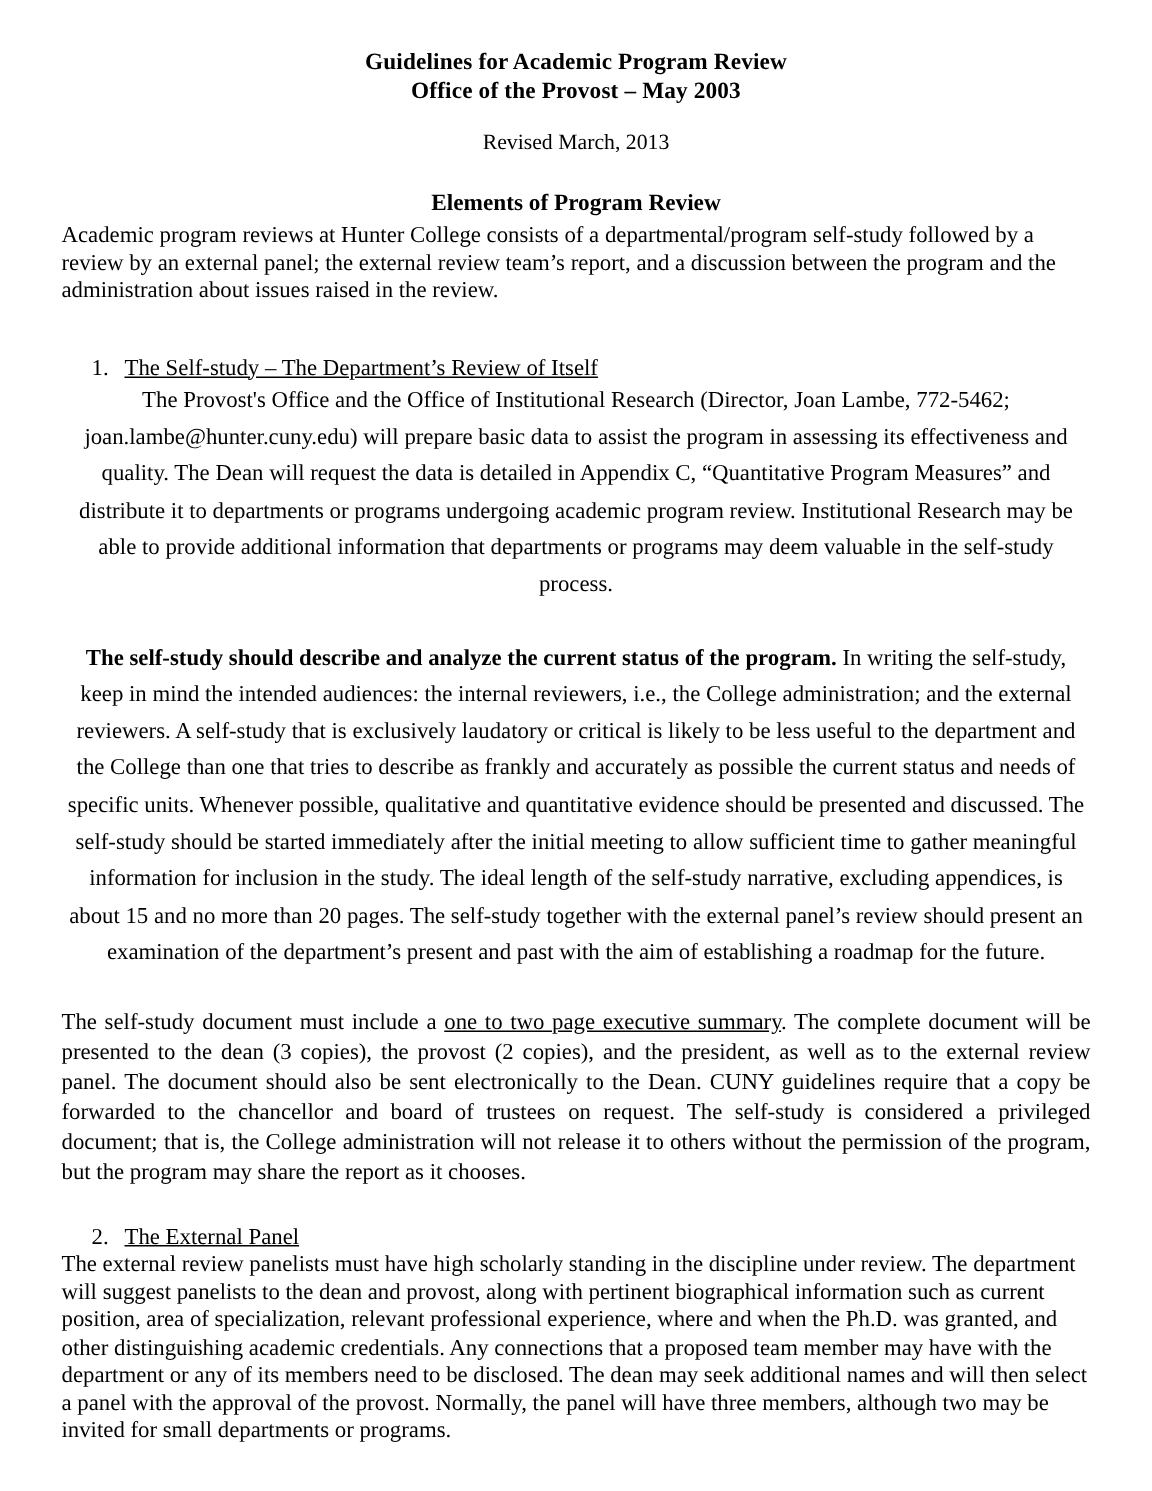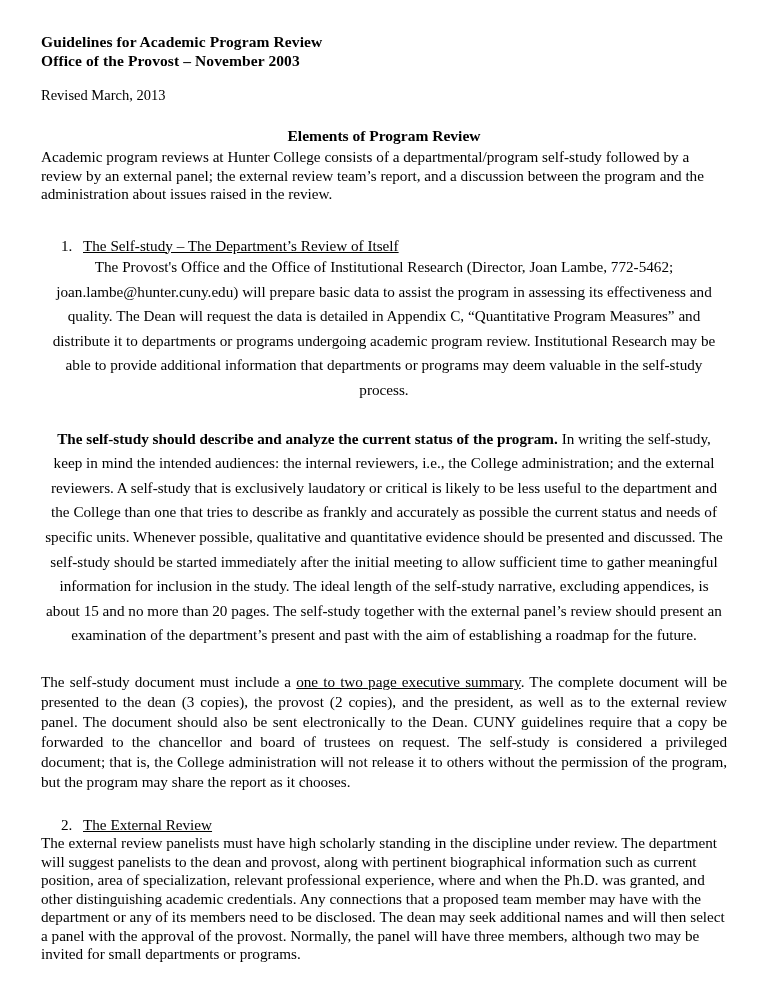--- a/index.html
+++ b/index.html
@@ -15,21 +15,21 @@
     overflow: hidden;
   }
   .page {
     width: 768px;
     height: 994px;
     box-sizing: border-box;
     padding: 32px 41px 0 41px;
     position: relative;
   }
   .doc-title-block {
-    text-align: left;
+    text-align: center;
   }
   .title-line {
     font-size: 15.5px;
     font-weight: bold;
     line-height: 19px;
     letter-spacing: 0.1px;
   }
   .revised-line {
     font-size: 14.5px;
     font-weight: normal;
@@ -81,21 +81,21 @@
     font-weight: bold;
   }
 </style>
 </head>
 <body>
 
 <div class="page">
 
   <div class="doc-title-block">
     <div class="title-line">Guidelines for Academic Program Review</div>
-    <div class="title-line">Office of the Provost – November 2003</div>
+    <div class="title-line">Office of the Provost – May 2003</div>
     <div class="revised-line">Revised March, 2013</div>
   </div>
 
   <div class="section-heading">Elements of Program Review</div>
 
   <p class="body-text intro">Academic program reviews at Hunter College consists of a departmental/program self-study followed by a review by an external panel; the external review team’s report, and a discussion between the program and the administration about issues raised in the review.</p>
 
   <div class="gap-lg"></div>
 
   <p class="list-item-heading"><span class="list-num">1.</span><span class="u">The Self-study – The Department’s Review of Itself</span></p>
@@ -105,17 +105,17 @@
   <div class="gap-md"></div>
 
   <p class="body-text loose"><span class="b">The self-study should describe and analyze the current status of the program.</span><span> In writing the self-study, keep in mind the intended audiences: the internal reviewers, i.e., the College administration; and the external reviewers. A self-study that is exclusively laudatory or critical is likely to be less useful to the department and the College than one that tries to describe as frankly and accurately as possible the current status and needs of specific units. Whenever possible, qualitative and quantitative evidence should be presented and discussed. The self-study should be started immediately after the initial meeting to allow sufficient time to gather meaningful information for inclusion in the study. The ideal length of the self-study narrative, excluding appendices, is about 15 and no more than 20 pages. The self-study together with the external panel’s review should present an examination of the department’s present and past with the aim of establishing a roadmap for the future.</span></p>
 
   <div class="gap-md"></div>
 
   <p class="body-text justified"><span>The self-study document must include a </span><span class="u">one to two page executive summary</span><span>.  The complete document will be presented to the dean (3 copies), the provost (2 copies), and the president, as well as to the external review panel. The document should also be sent electronically to the Dean. CUNY guidelines require that a copy be forwarded to the chancellor and board of trustees on request. The self-study is considered a privileged document; that is, the College administration will not release it to others without the permission of the program, but the program may share the report as it chooses.</span></p>
 
   <div class="gap-md"></div>
 
-  <p class="list-item-heading"><span class="list-num">2.</span><span class="u">The External Review</span></p>
+  <p class="list-item-heading"><span class="list-num">2.</span><span class="u">The External Panel</span></p>
 
   <p class="body-text">The external review panelists must have high scholarly standing in the discipline under review. The department will suggest panelists to the dean and provost, along with pertinent biographical information such as current position, area of specialization, relevant professional experience, where and when the Ph.D. was granted, and other distinguishing academic credentials. Any connections that a proposed team member may have with the department or any of its members need to be disclosed. The dean may seek additional names and will then select a panel with the approval of the provost. Normally, the panel will have three members, although two may be invited for small departments or programs.</p>
 
 </div>
 
 </body></html>

